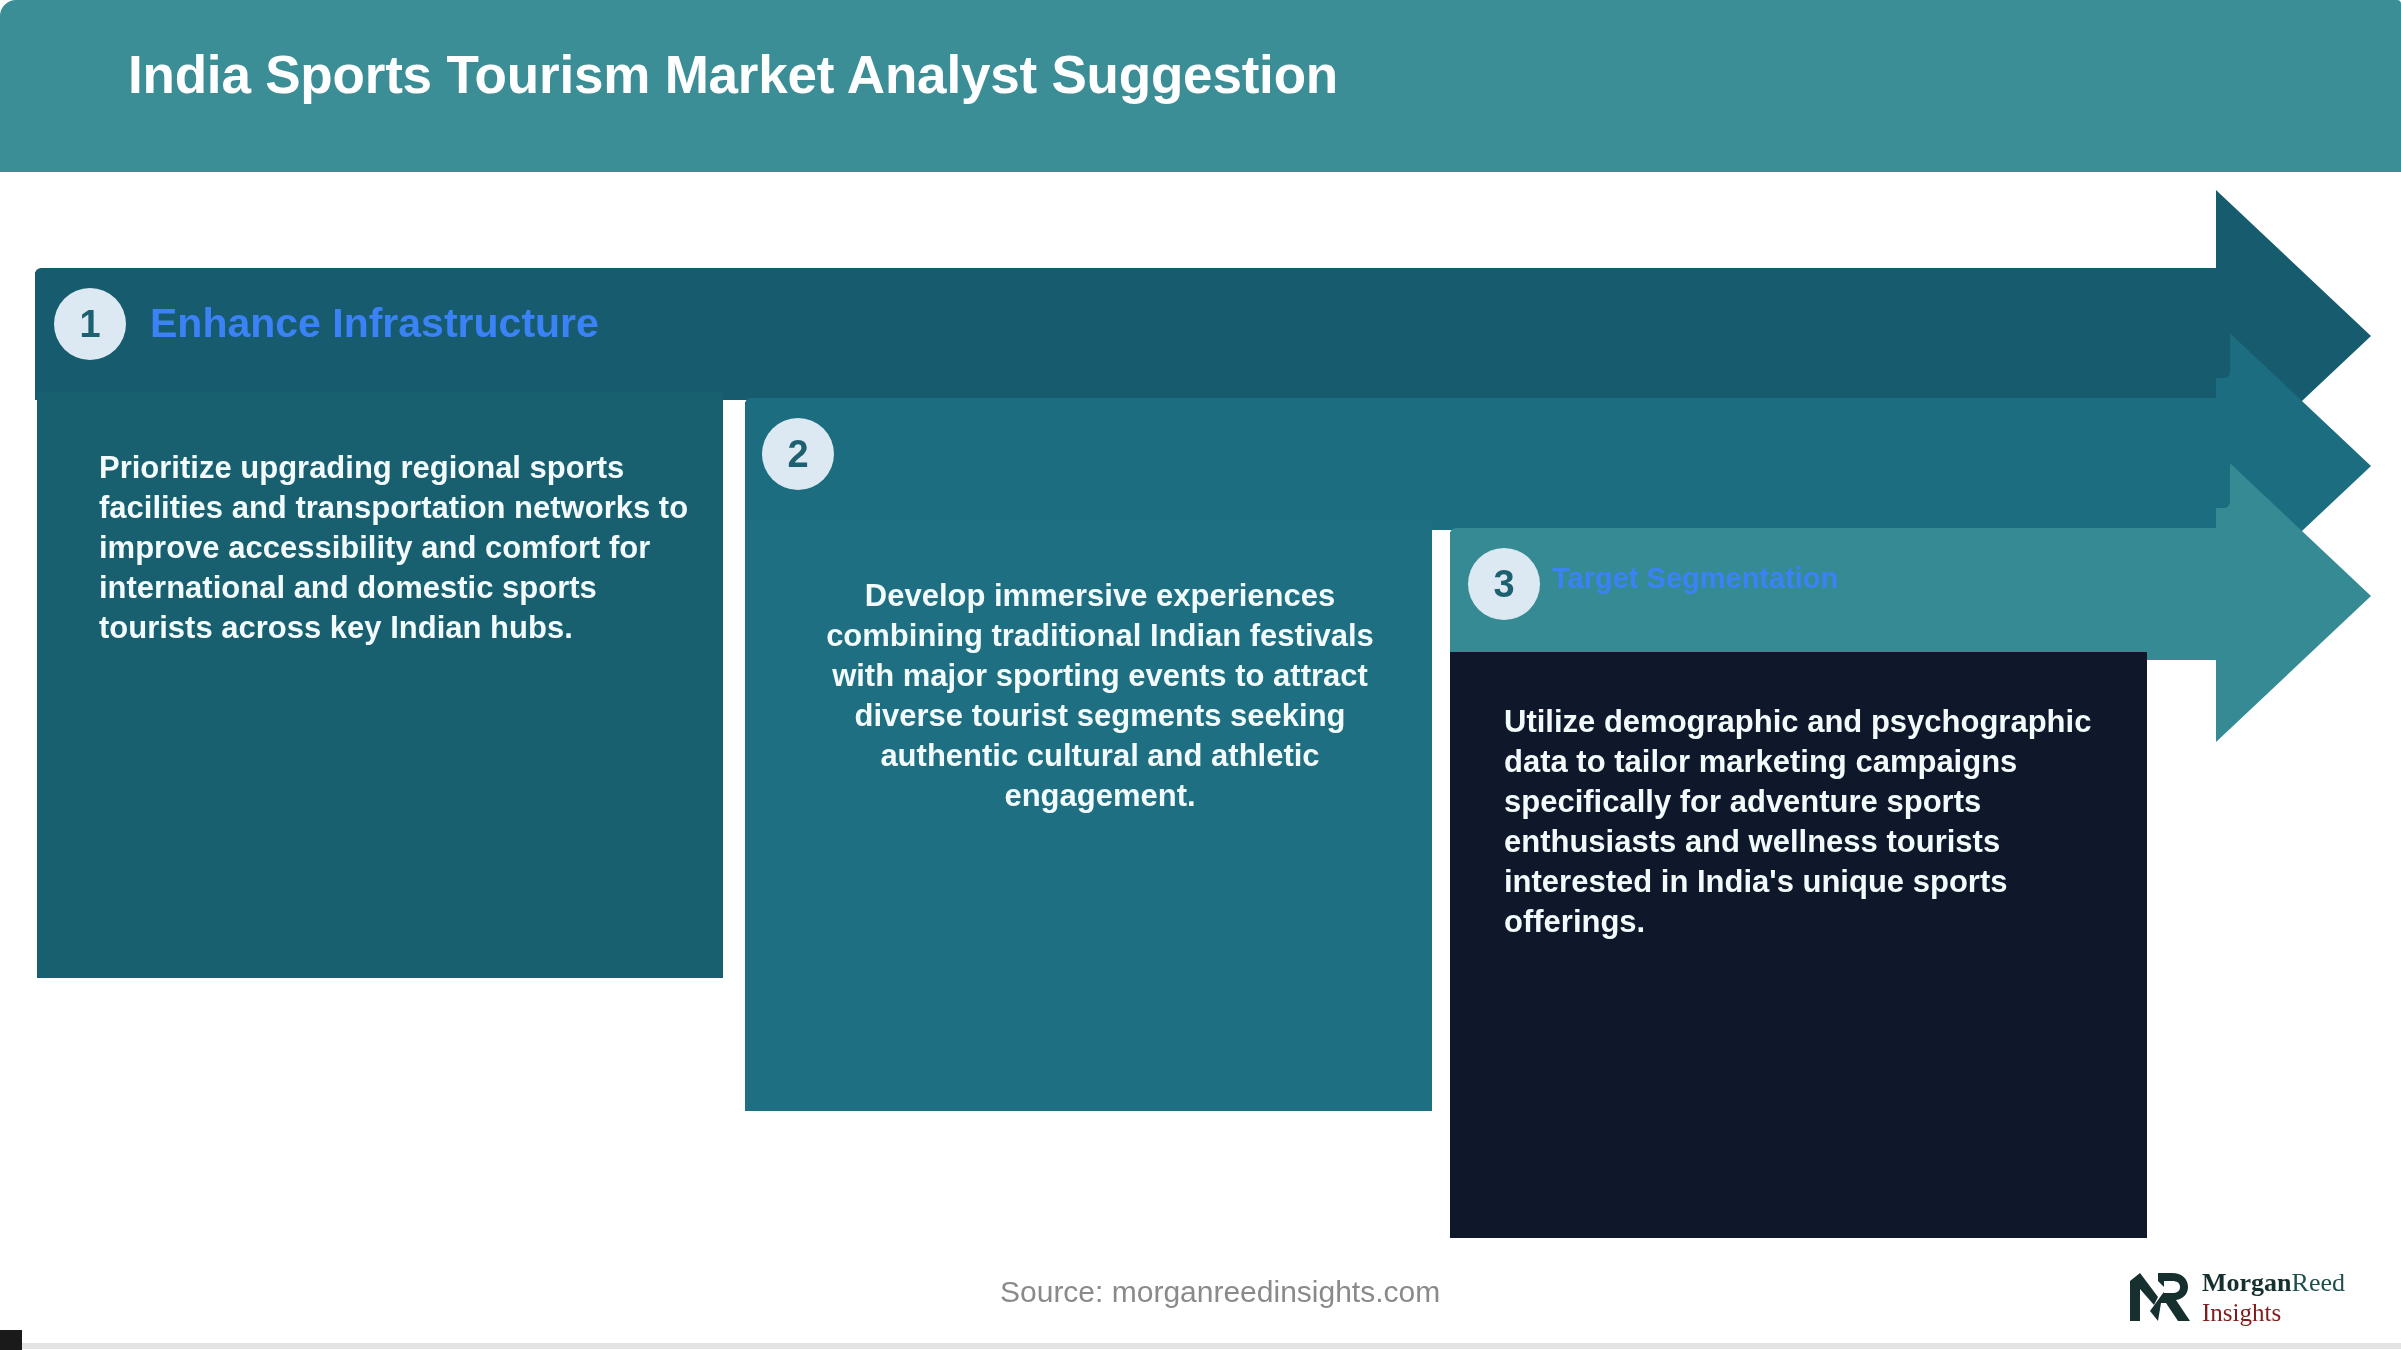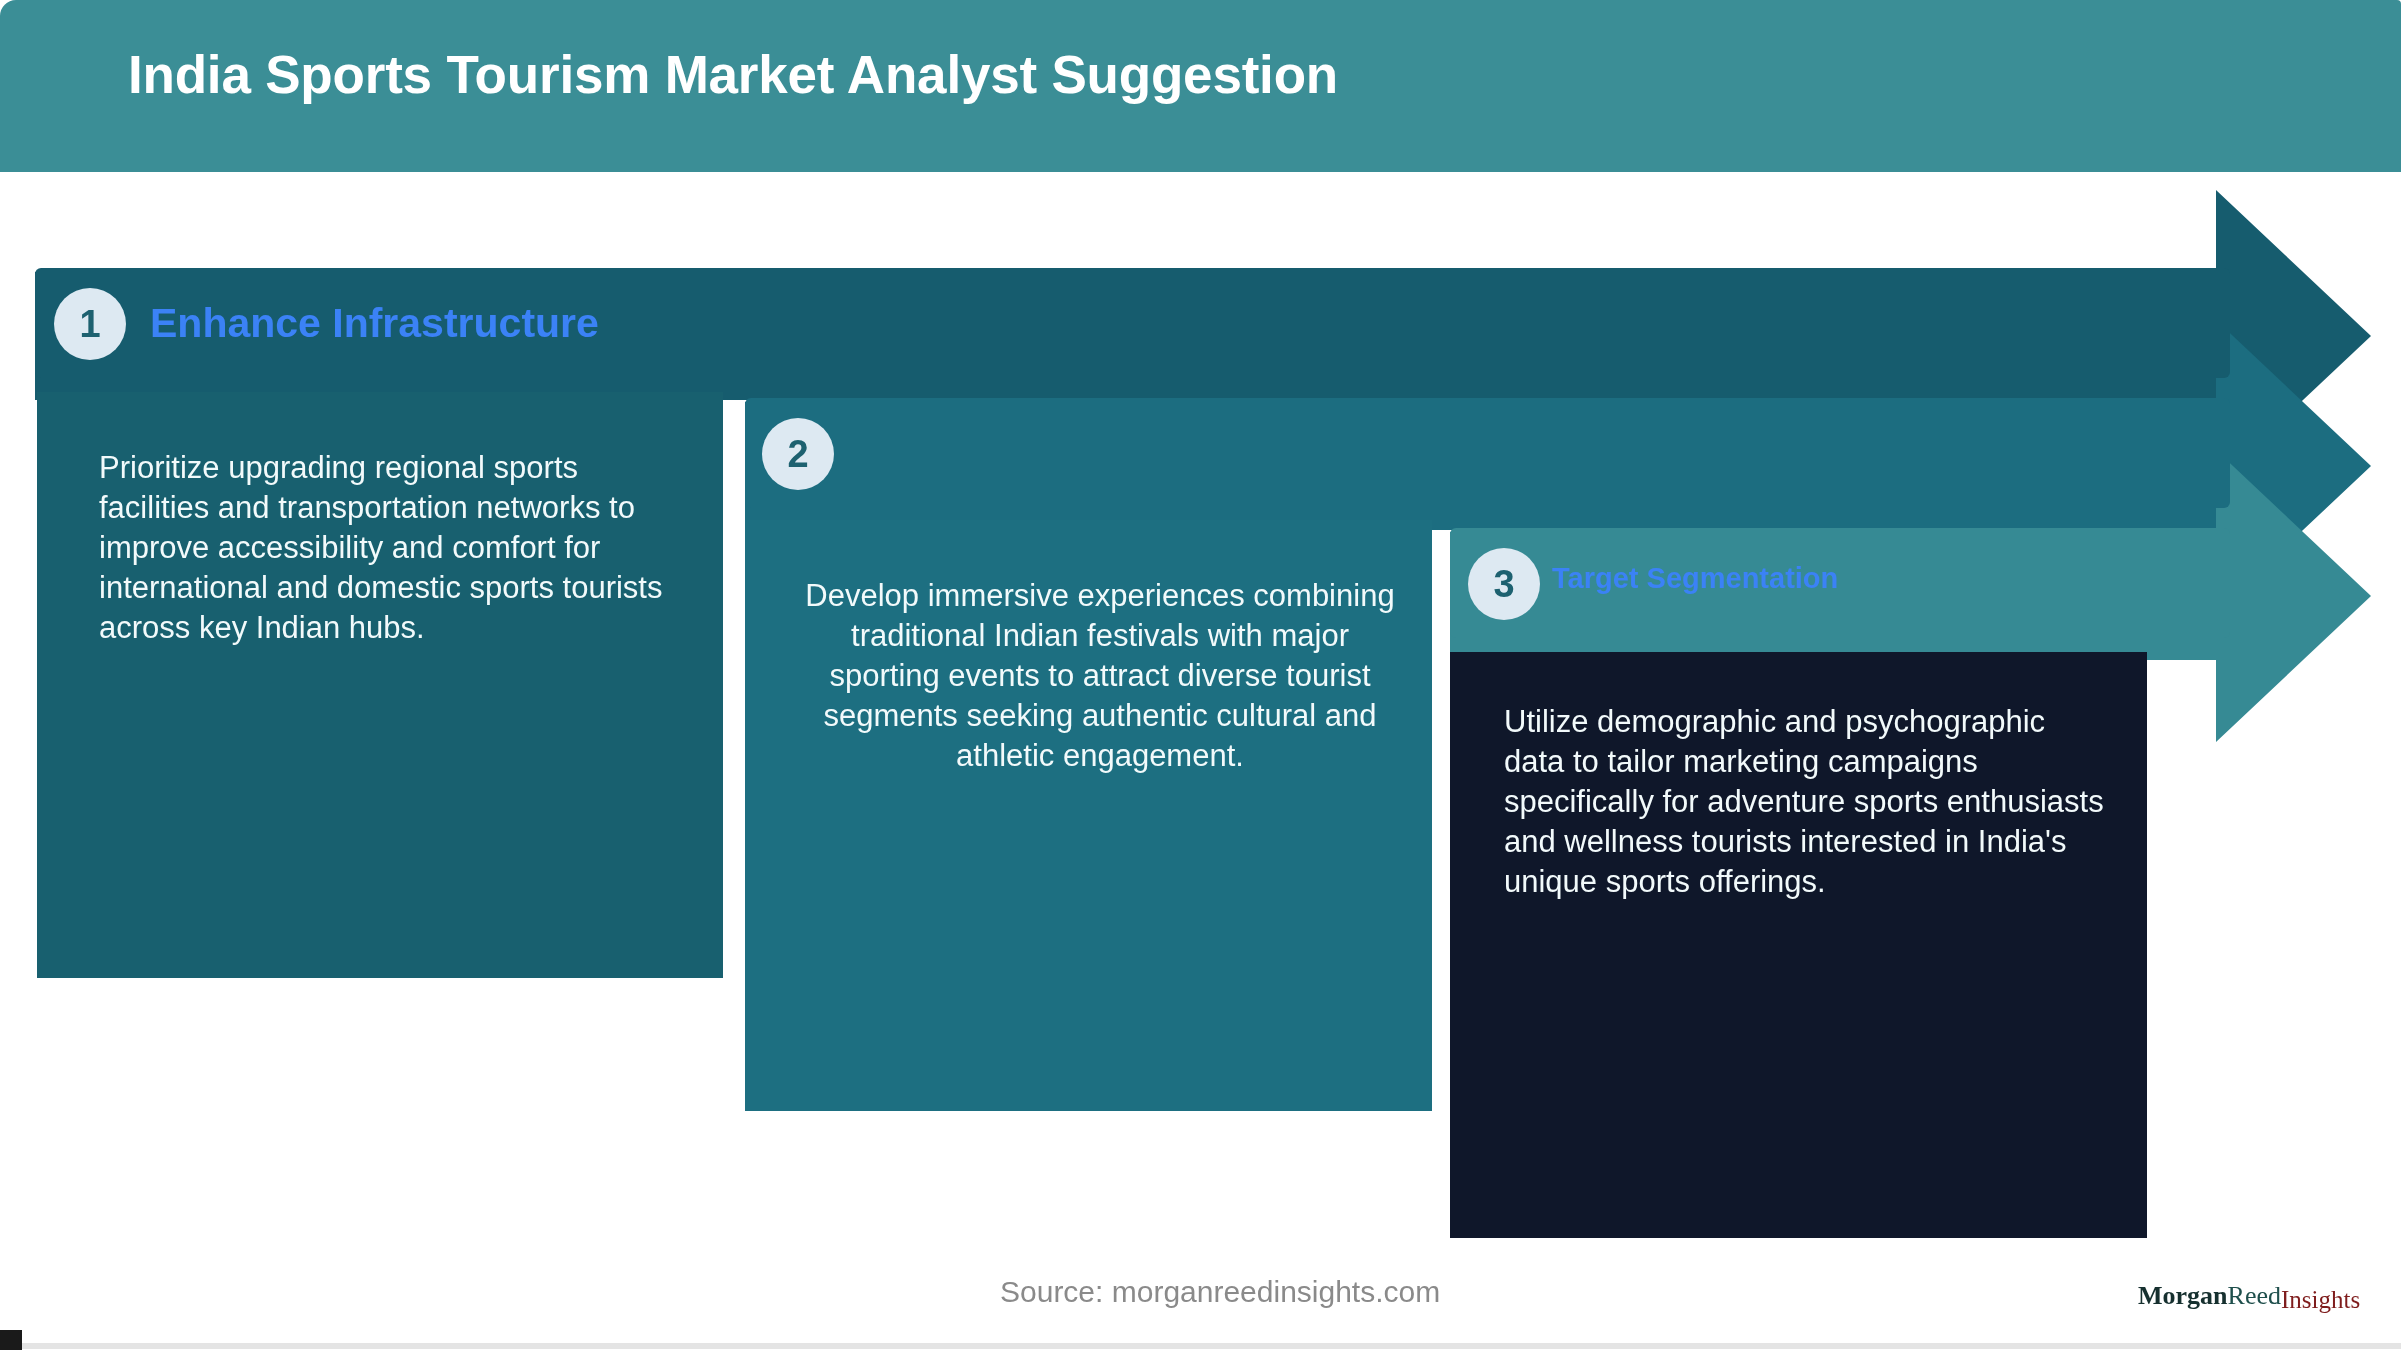--- a/index.html
+++ b/index.html
@@ -70,41 +70,41 @@
   .body-card {
     position:absolute;
     overflow:hidden;
   }
   .body-text {
     position:absolute;
     color:#f2fafb;
     font-size:31px;
     line-height:40px;
     font-family:"Liberation Sans", sans-serif;
-    font-weight:400;
+    font-weight:700;
   }
 
   
   .source-note {
     position:absolute;
     left:1000px; top:1275px;
     font-size:30px;
     color:#8a8a8a;
     font-family:"Liberation Sans", sans-serif;
     white-space:nowrap;
   }
   .logo-wrap {
     position:absolute;
     left:2128px; top:1262px;
     width:230px; height:70px;
     display:flex;
     align-items:center;
     gap:10px;
   }
-  .logo-text { display:flex; flex-direction:row; line-height:1.0; }
+  .logo-text { display:flex; flex-direction:column; line-height:1.0; }
   .logo-line1 {
     font-family:"Liberation Serif", serif;
     font-size:26px;
     white-space:nowrap;
   }
   .logo-morgan { color:#16302f; font-weight:bold; }
   .logo-reed   { color:#1f4f4c; font-weight:normal; }
   .logo-line2 {
     font-family:"Liberation Serif", serif;
     font-size:25px;

